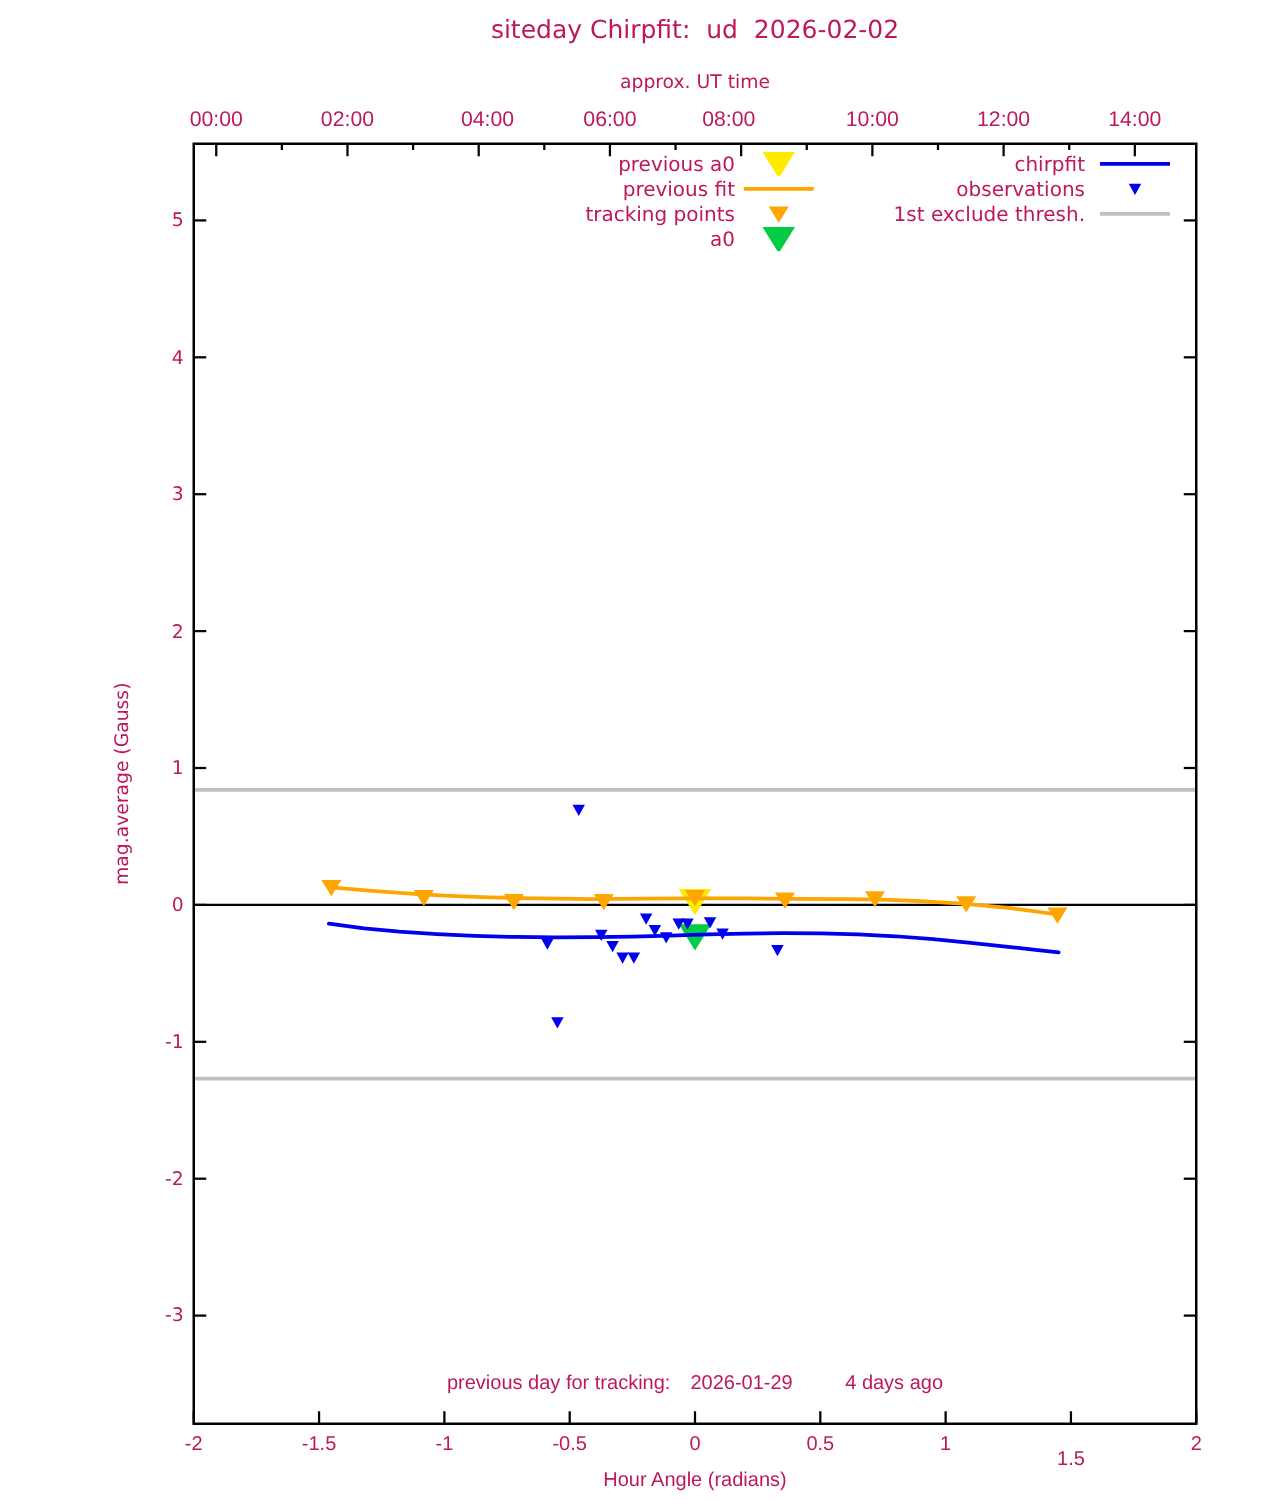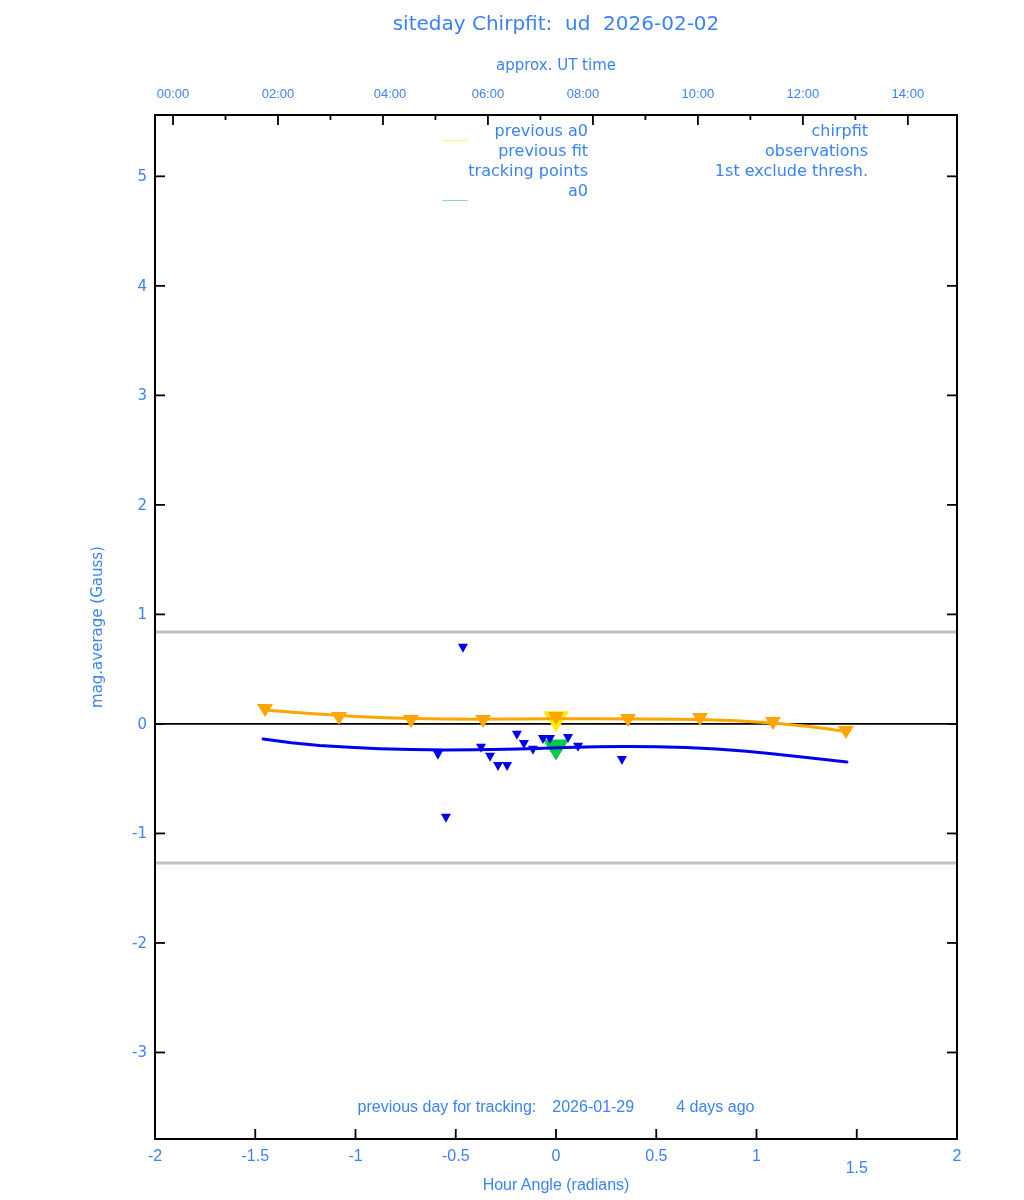--- a/index.html
+++ b/index.html
@@ -1,37 +1,37 @@
 <!DOCTYPE html>
 <html><head>
 <meta charset="utf-8">
 <style>
   html,body{margin:0;padding:0;background:#fff;}
   .page{position:relative;width:1024px;height:1200px;background:#ffffff;
-        font-family:"DejaVu Sans",sans-serif;color:#3b82f6;overflow:hidden;}
+        font-family:"DejaVu Sans",sans-serif;color:#be185d;overflow:hidden;}
   .abs{position:absolute;}
   .chart-title{top:11px;left:155px;width:802px;text-align:center;
                font-size:20px;white-space:pre;}
   .x2-title{top:56px;left:155px;width:802px;text-align:center;font-size:15px;}
   .y-title{left:-3px;top:618px;width:200px;height:18px;text-align:center;
            font-size:15px;transform:rotate(-90deg);}
   .x-title{top:1176px;left:155px;width:802px;text-align:center;
            font-size:16px;font-family:"Liberation Sans",sans-serif;}
   #plot-svg{position:absolute;top:0;left:0;}
   .legend{position:absolute;top:121px;}
   .legend-left{left:420px;}
   .legend-right{left:680px;}
-  .legend-row{display:flex;align-items:flex-start;height:20px;flex-direction:column;}
+  .legend-row{display:flex;align-items:flex-end;height:20px;}
   .legend-label{text-align:right;font-size:16px;white-space:pre;}
   .legend-left .legend-label{width:168px;}
   .legend-right .legend-label{width:188px;}
   .legend-marker{margin-left:5px;width:60px;height:20px;}
   .legend-right .legend-marker{margin-left:10px;}
   .x2-tick{position:absolute;top:86px;width:70px;text-align:center;
-           font-size:13px;font-family:"Liberation Sans",sans-serif;}
+           font-size:17px;font-family:"Liberation Sans",sans-serif;}
   .y-tick{position:absolute;left:107px;width:40px;height:20px;line-height:20px;
           text-align:right;font-size:15px;}
   .x-tick{position:absolute;top:1146px;width:70px;height:20px;line-height:20px;
           text-align:center;font-size:16px;font-family:"Liberation Sans",sans-serif;}
   .stats{position:absolute;left:155px;width:802px;display:flex;
          justify-content:center;align-items:center;height:20px;
          font-size:16px;font-family:"Liberation Sans",sans-serif;white-space:pre;}
   .stats1{top:1076px;gap:22px;}
   .stats2{top:1097px;}
   .gap-before{margin-left:55px;}

